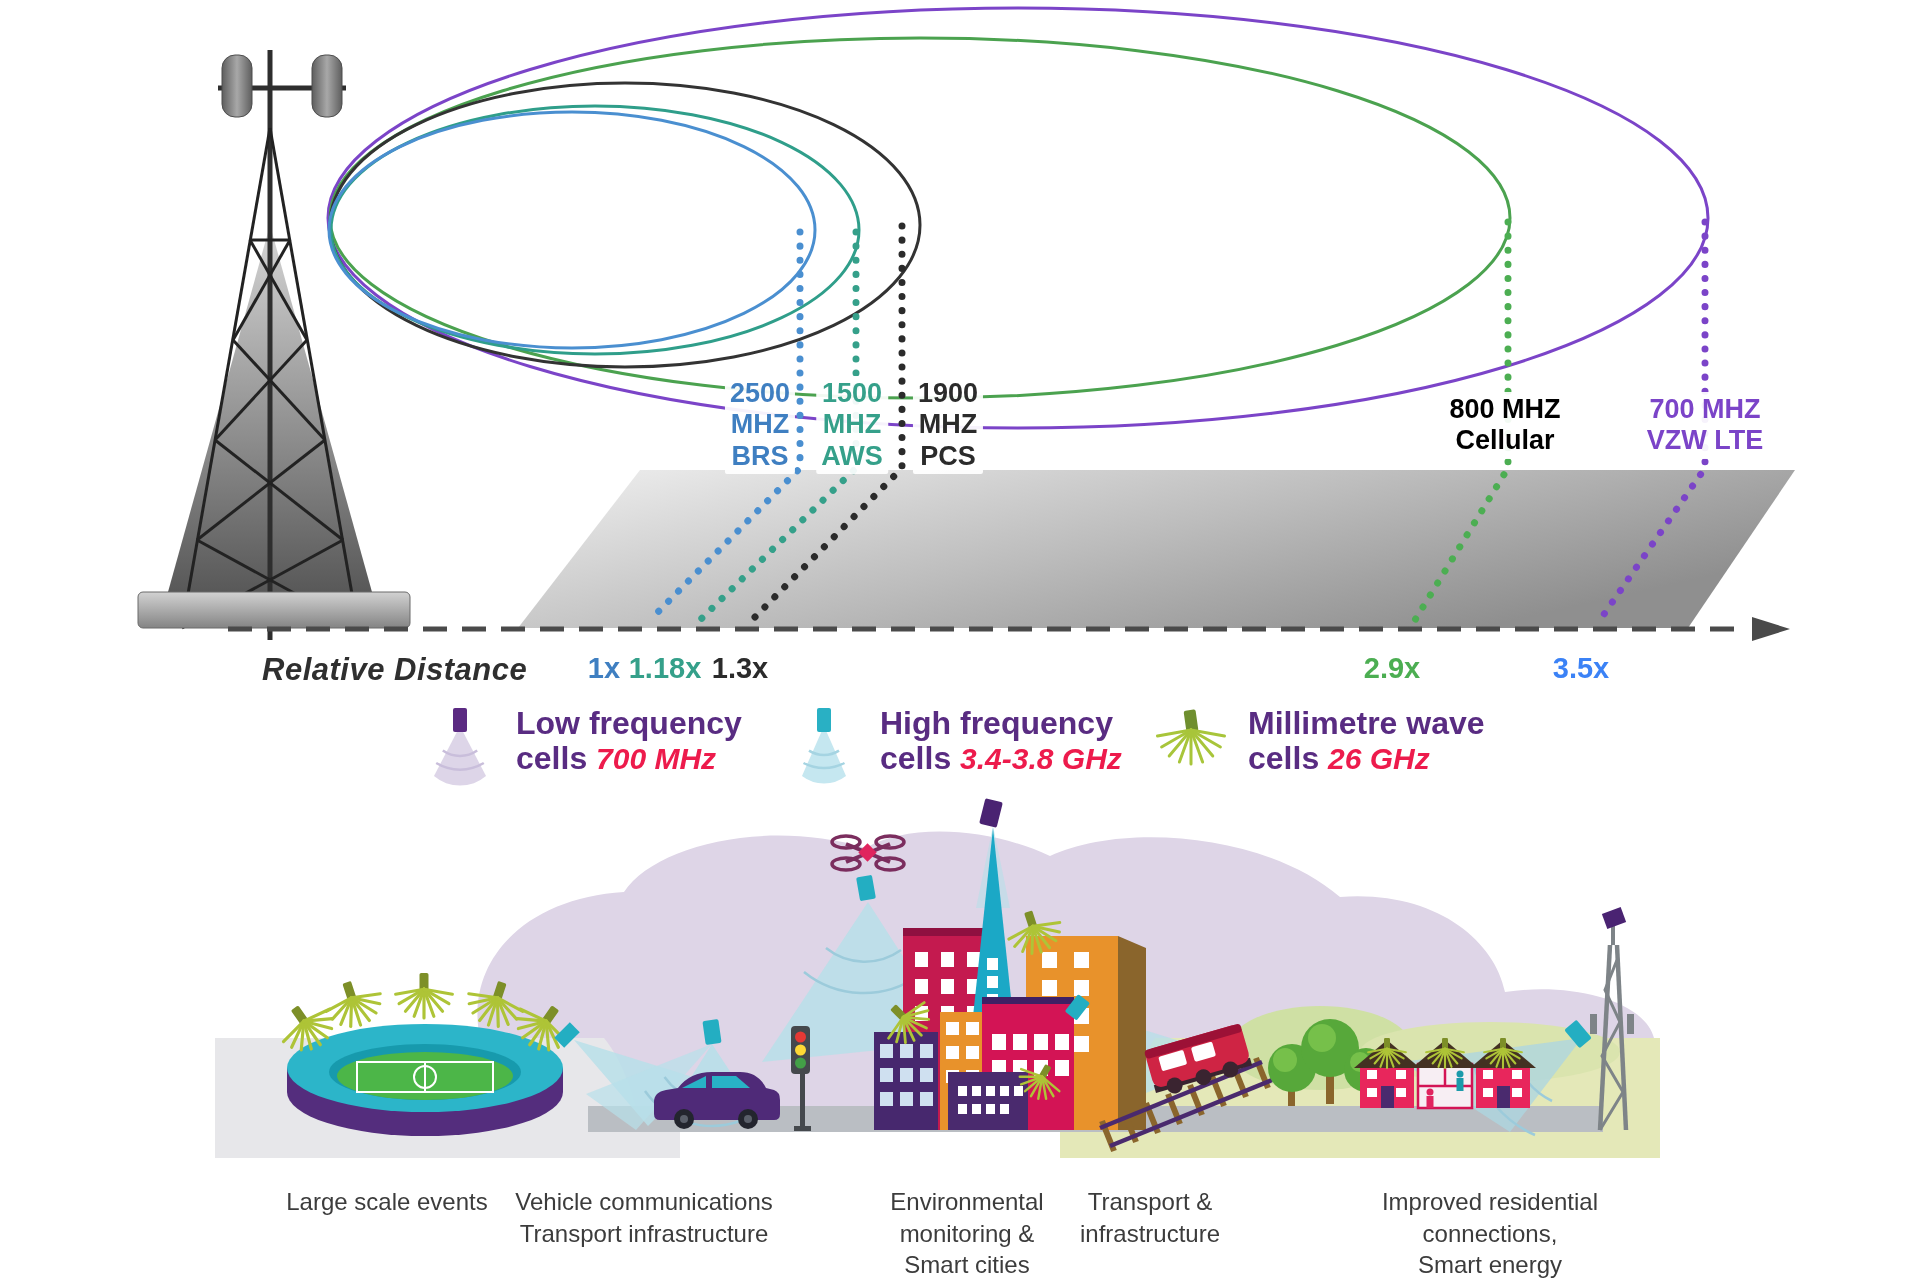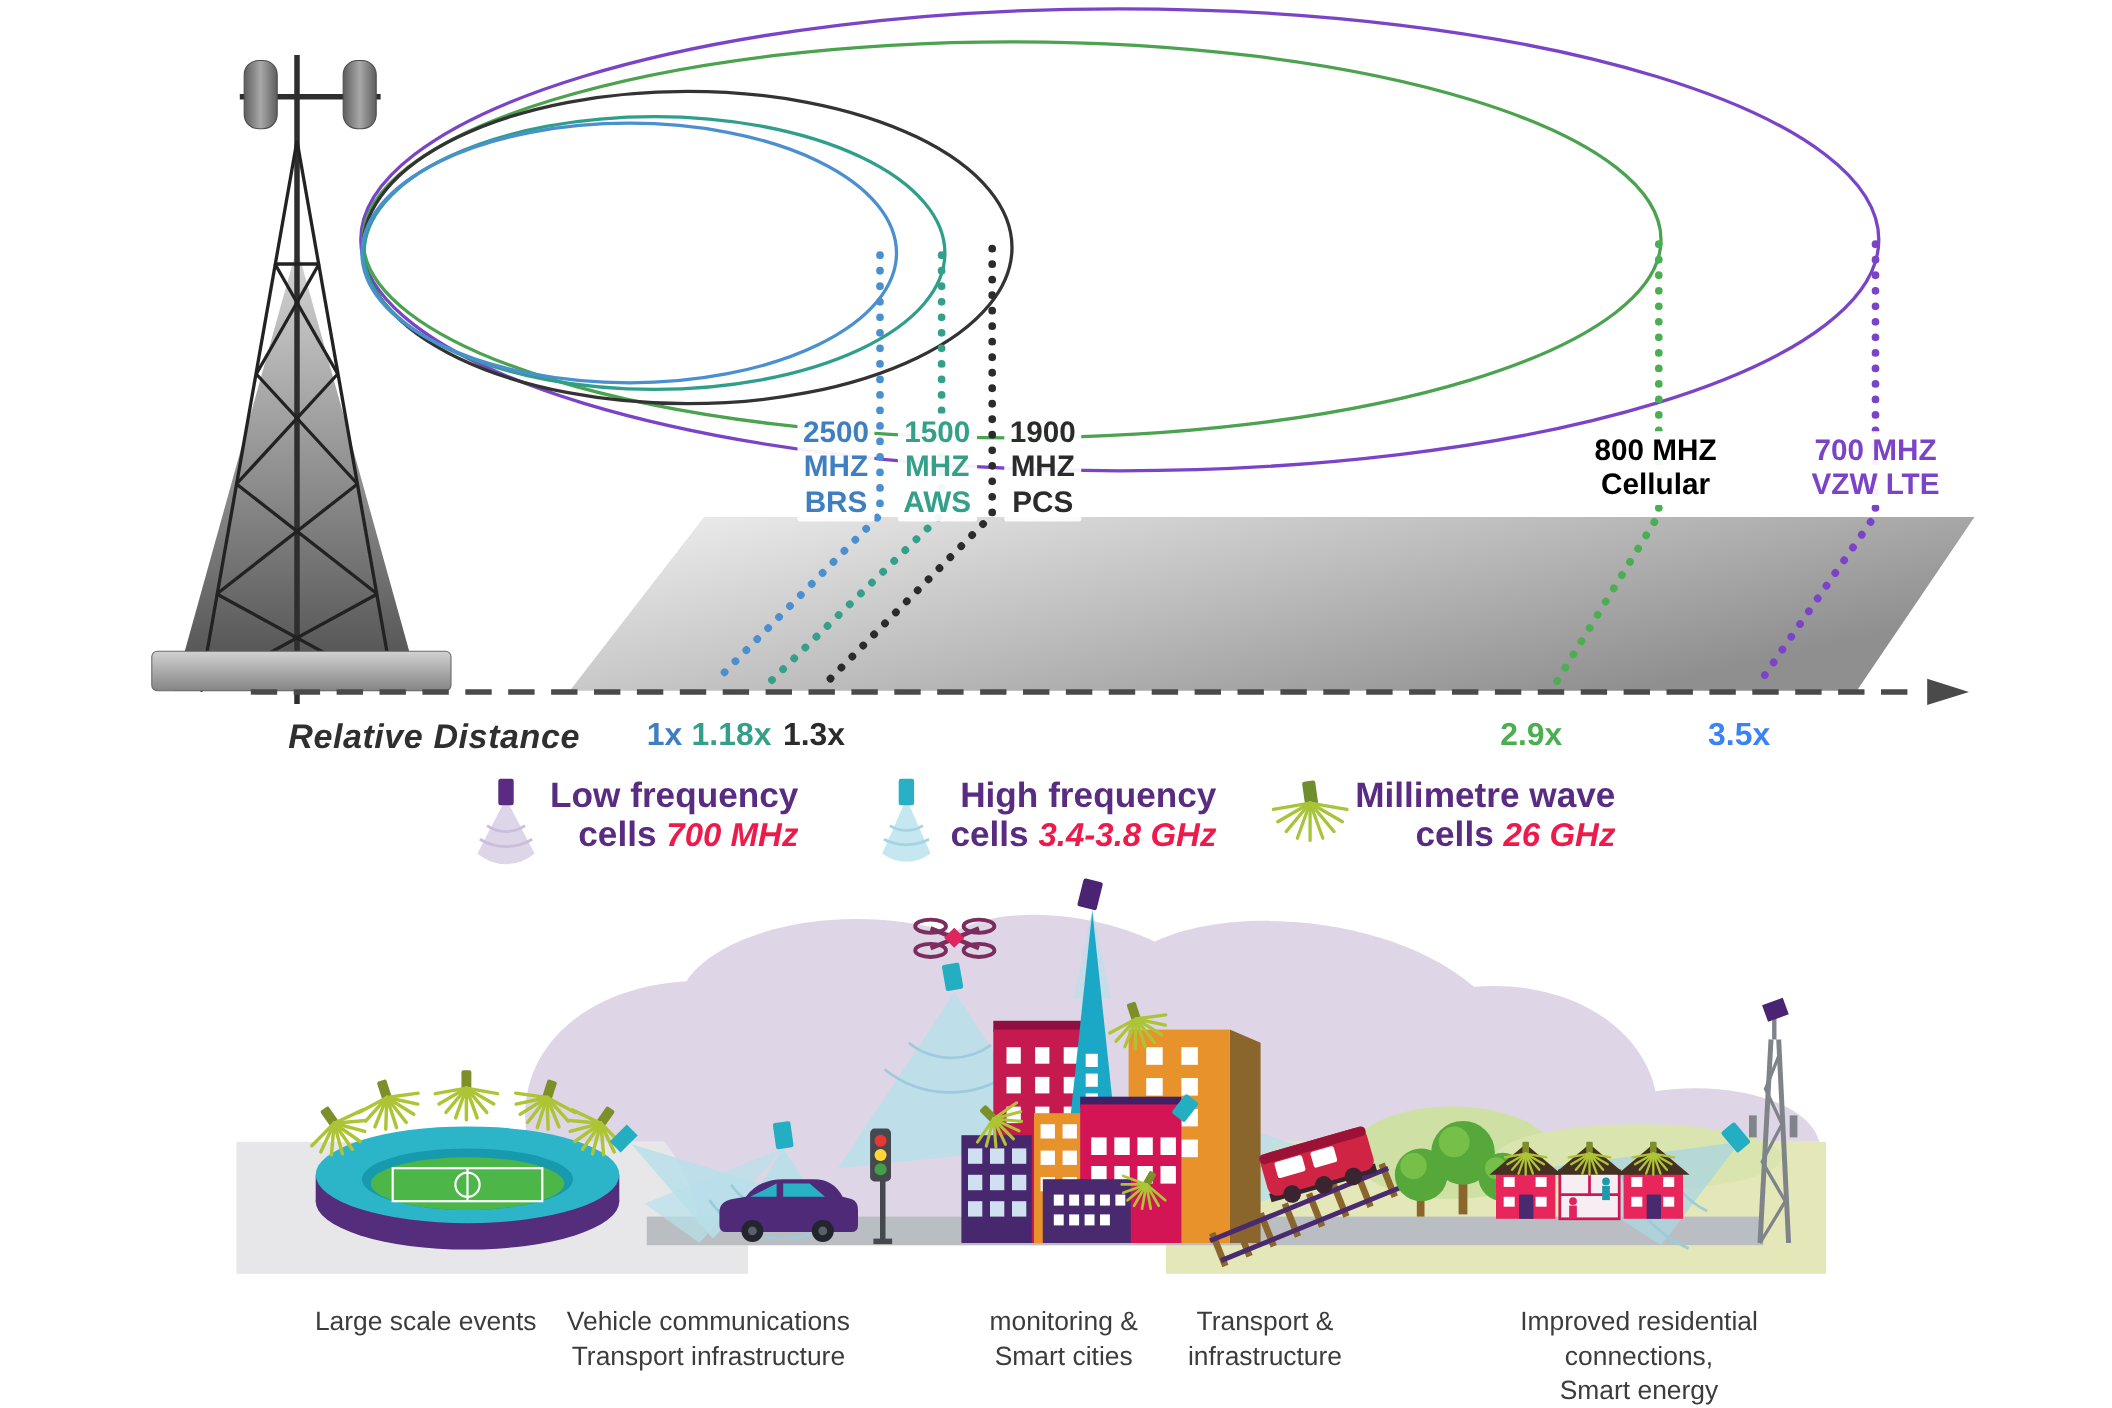--- a/index.html
+++ b/index.html
@@ -6,21 +6,21 @@
   body{width:1920px;height:1280px;position:relative;overflow:hidden;
        font-family:"Liberation Sans", sans-serif;}
   svg.art{position:absolute;left:0;top:0;}
   .freq-label{position:absolute;transform:translateX(-50%);text-align:center;
     font-weight:bold;font-size:27px;line-height:1.16;background:rgba(255,255,255,.93);
     padding:2px 5px;border-radius:2px;}
   .axis-value{position:absolute;top:652px;transform:translateX(-50%);
     font-weight:bold;font-size:29px;text-align:center;}
   .axis-label{position:absolute;left:262px;top:652px;font-weight:bold;
     font-style:italic;font-size:31px;color:#2f2f2f;letter-spacing:.5px;}
-  .legend-item{position:absolute;display:flex;gap:4px;align-items:flex-start;text-align:right;}
+  .legend-item{position:absolute;display:flex;gap:20px;align-items:flex-start;}
   .legend-text{display:flex;flex-direction:column;}
   .lt-title{font-weight:bold;font-size:32px;line-height:1.1;color:#592c82;}
   .lt-sub{font-weight:bold;font-size:32px;line-height:1.1;color:#592c82;}
   .lt-freq{font-style:italic;color:#ed1b4c;font-size:30px;}
   .caption{position:absolute;top:1186px;transform:translateX(-50%);
     text-align:center;font-size:24px;line-height:1.32;color:#3c3c3c;width:400px;}
 </style>
 </head>
 <body>
 
@@ -432,20 +432,21 @@
 </div>
 
 <div class="caption" style="left:387px">
   <div>Large scale events</div>
 </div>
 <div class="caption" style="left:644px">
   <div>Vehicle communications</div>
     <div>Transport infrastructure</div>
 </div>
 <div class="caption" style="left:967px">
+  <div>Environmental</div>
     <div>monitoring &amp;</div>
     <div>Smart cities</div>
 </div>
 <div class="caption" style="left:1150px">
   <div>Transport &amp;</div>
     <div>infrastructure</div>
 </div>
 <div class="caption" style="left:1490px">
   <div>Improved residential</div>
     <div>connections,</div>

